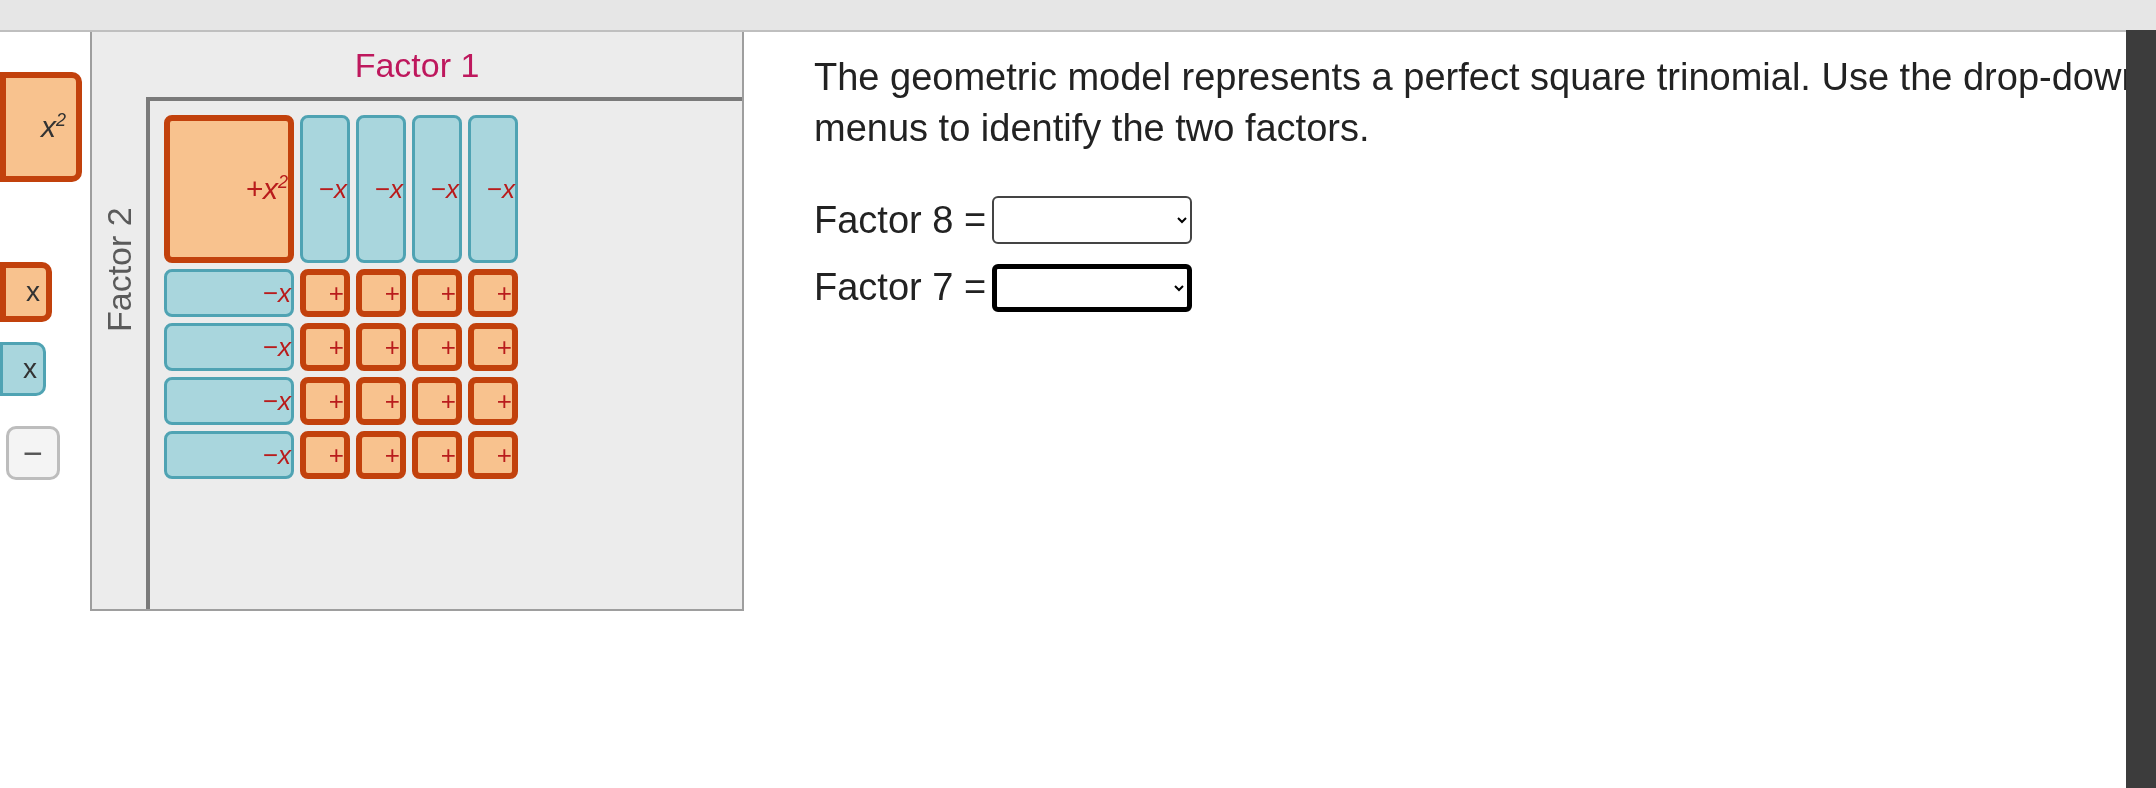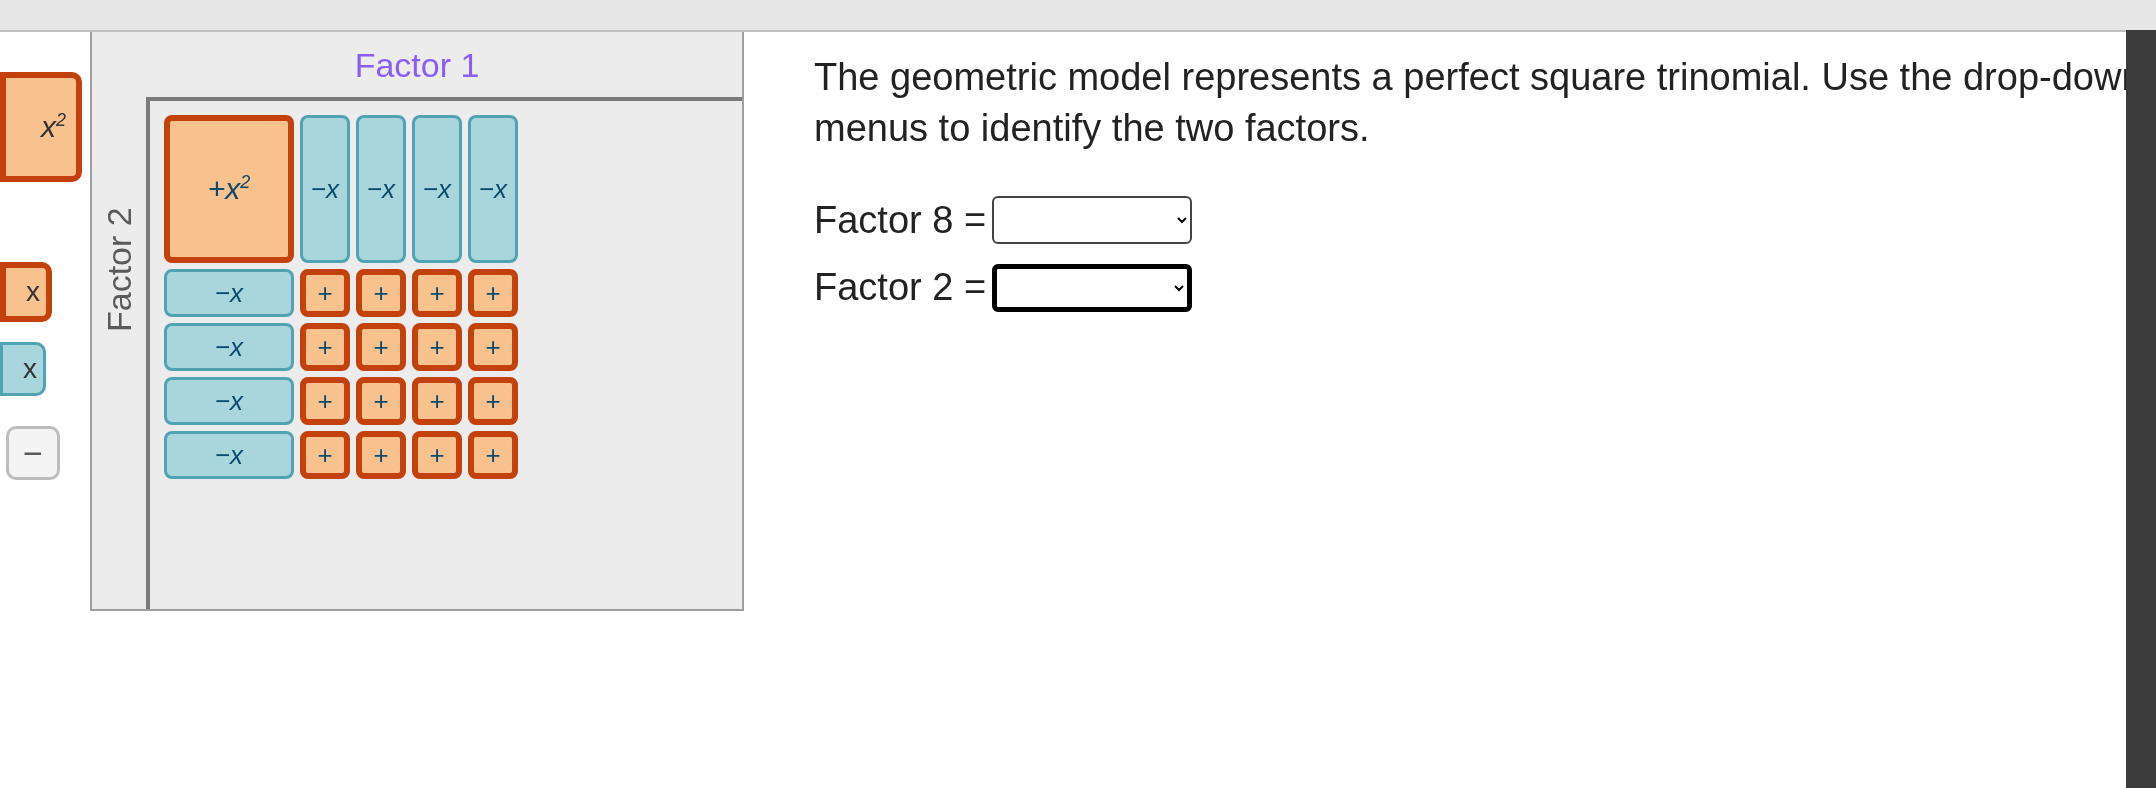--- a/index.html
+++ b/index.html
@@ -36,21 +36,21 @@
     margin-left:30px;
     width:650px;
     background:#ececec;
     border:2px solid #9e9e9e;
     border-top:none;
     position:relative;
   }
   .factor1-label{
     text-align:center;
     font-size:34px;
-    color:#8b5cf6;
+    color:#be185d;
     padding:14px 0 12px 0;
   }
   .factor2-label{
     position:absolute;
     left:8px;
     top:300px;
     transform:rotate(-90deg);
     transform-origin:left top;
     font-size:34px;
     color:#5a5a5a;
@@ -65,25 +65,25 @@
   }
   .row{
     display:flex;
     gap:6px;
     margin-bottom:6px;
   }
   
   .tile{
     display:flex;
     align-items:center;
-    justify-content:center;
+    justify-content:flex-end;
     border-radius:8px;
     font-style:italic;
     font-size:26px;
-    color:#0c4a6e;
+    color:#b91c1c;
     box-sizing:border-box;
   }
   .orange{ background:#f8c28e; border:6px solid #c2410c; }
   .blue  { background:#a9d6dd; border:3px solid #4fa3b3; }
   .x2{
     width:130px;
     height:148px;
     font-size:30px;
   }
   .vert-x{
@@ -271,20 +271,20 @@
   </div>
 
   <div class="question">
     <div>The geometric model represents a perfect square trinomial. Use the drop-down menus to identify the two factors.</div>
 
     <div class="factor-line">
       <span>Factor 8 =</span>
       <select class="dd"></select>
     </div>
     <div class="factor-line">
-      <span>Factor 2 =</span>
+      <span>Factor 7 =</span>
       <select class="dd bold"></select>
     </div>
   </div>
 
 </div>
 
 <div class="right-bar"></div>
 
 </body></html>

